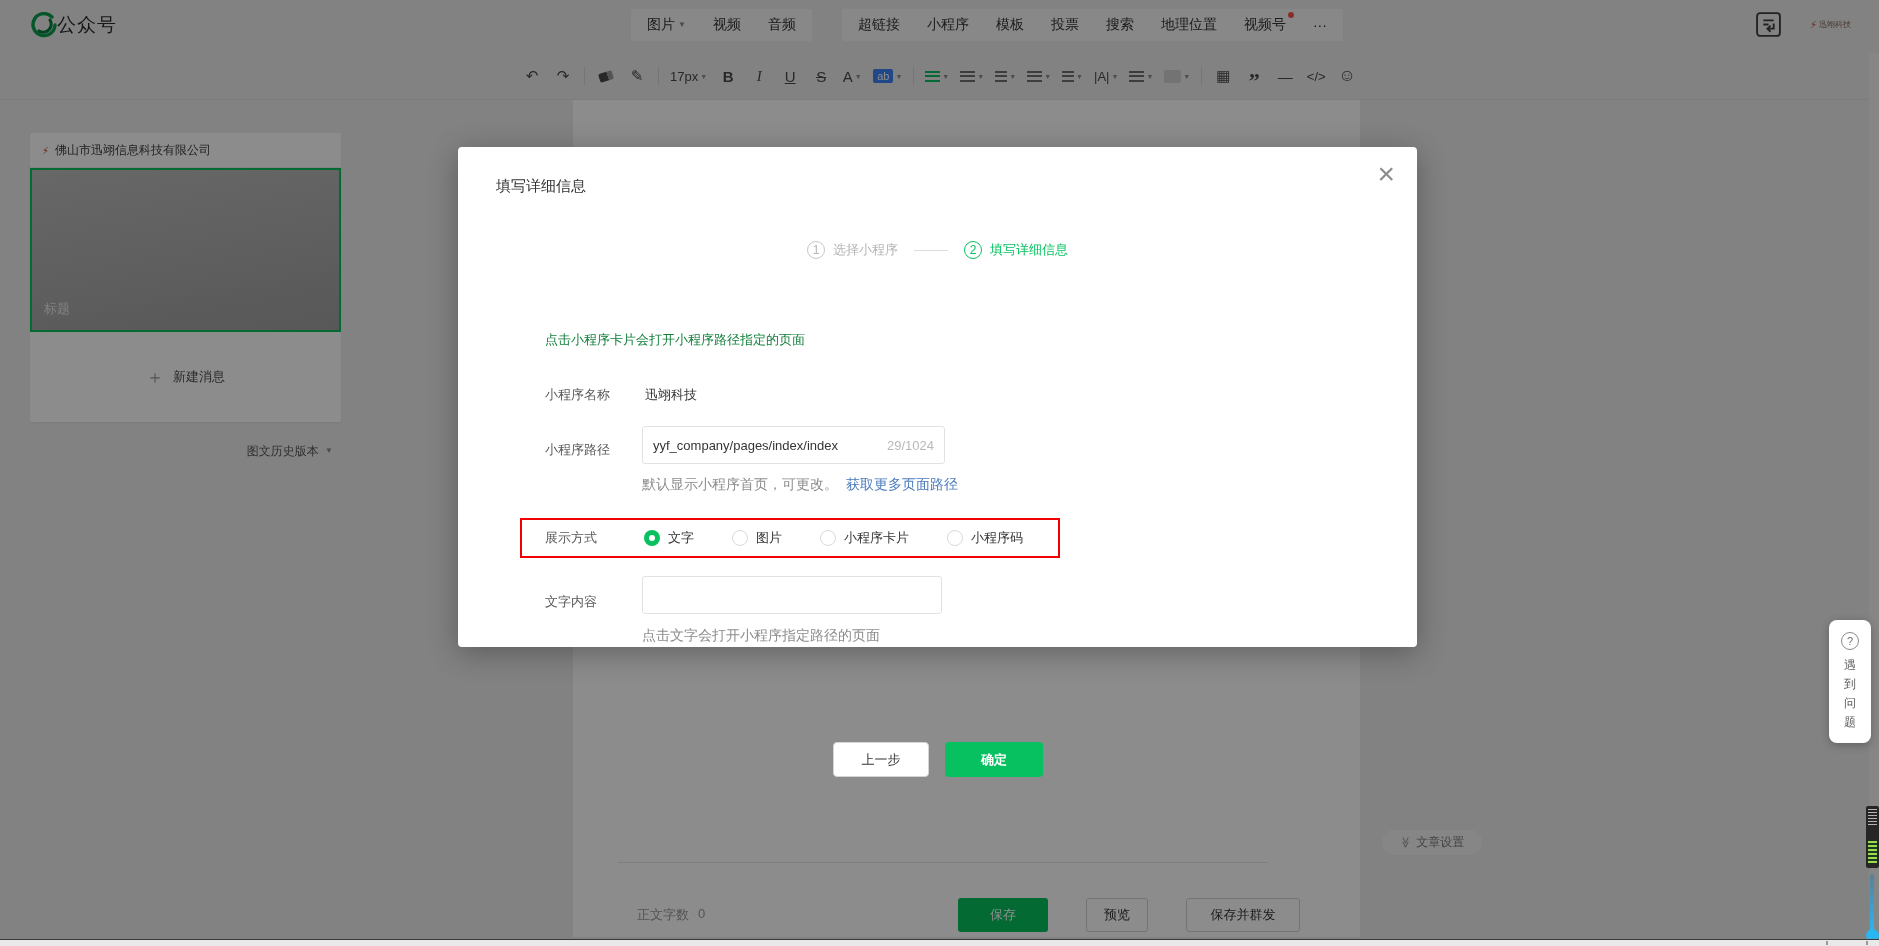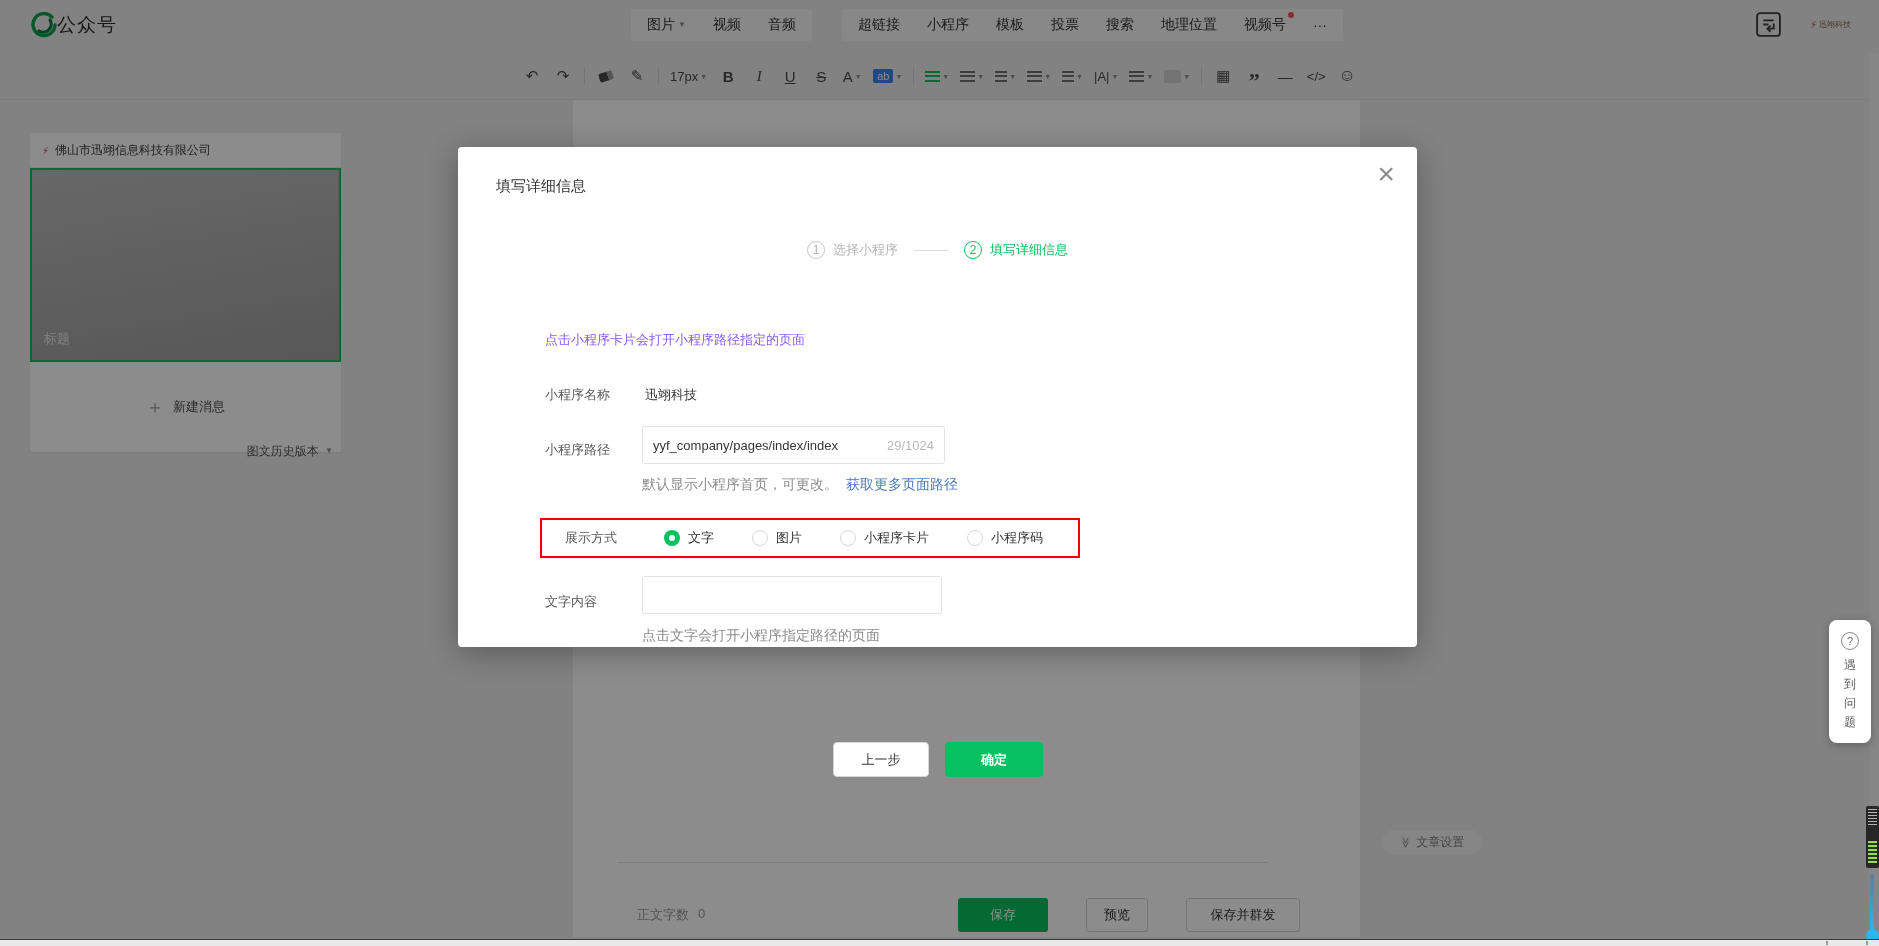--- a/index.html
+++ b/index.html
@@ -29,21 +29,21 @@
   .lines.short { background:linear-gradient(#6f6f6f 0 2px,transparent 2px 2.5px) ,repeating-linear-gradient(#6f6f6f 0 2px,transparent 2px 4.5px); width:12px; }
   .eraser { display:inline-block; width:14px; height:9px; border-radius:2px; transform:rotate(-18deg); background:linear-gradient(90deg,#4a4a4a 62%,#9a9a9a 62%); }
   .hl-box { background:#3b82f6; color:#fff; font-size:11px; padding:1px 4px; border-radius:2px; }
   .dis-box { width:17px; height:13px; background:#d2d2d2; border-radius:2px; }
   .fsz { font-size:13px; color:#4a4a4a; }
   .q { font-family:"Liberation Serif",serif; font-size:22px; line-height:10px; padding-top:10px; font-weight:bold; }
 
   .side-card { position:absolute; left:30px; top:133px; width:311px; background:#fff; border-radius:2px; box-shadow:0 1px 2px rgba(0,0,0,.06); }
   .side-head { height:35px; display:flex; align-items:center; gap:6px; padding:0 12px; border-bottom:1px solid #efefef; }
   .acct-name { font-size:12px; color:#404040; }
-  .thumb { position:relative; width:311px; height:194px; background:linear-gradient(170deg,#bdbdbd,#a0a0a0); border:2px solid #07c160; cursor:pointer; }
+  .thumb { position:relative; width:311px; height:164px; background:linear-gradient(170deg,#bdbdbd,#a0a0a0); border:2px solid #07c160; cursor:pointer; }
   .thumb-title { position:absolute; left:12px; bottom:12px; font-size:13px; color:#e9e9e9; }
   .new-msg { height:90px; display:flex; align-items:center; justify-content:center; gap:9px; font-size:13px; color:#4c4c4c; cursor:pointer; }
   .plus { font-size:18px; color:#9a9a9a; font-weight:300; }
   .history { position:absolute; left:30px; top:443px; width:311px; text-align:right; padding-right:8px; font-size:12px; color:#595959; cursor:pointer; }
 
   .editor { position:absolute; left:573px; top:100px; width:787px; height:837px; background:#fff; }
   .ed-div { position:absolute; left:45px; top:762px; width:650px; height:1px; background:#e4e4e4; }
   .wordcount { position:absolute; left:64px; top:806px; font-size:13px; color:#9a9a9a; display:flex; gap:9px; }
   .btn { position:absolute; height:34px; border-radius:3px; font-size:13px; display:flex; align-items:center; justify-content:center; cursor:pointer; }
   .btn.green { background:#07c160; color:#fff; border:none; }
@@ -63,29 +63,29 @@
   .modal { position:absolute; left:458px; top:147px; width:959px; height:500px; background:#fff; border-radius:4px; box-shadow:0 6px 30px rgba(0,0,0,.3); z-index:10; }
   .m-title { position:absolute; left:38px; top:30px; font-size:15px; color:#333; }
   .m-close { position:absolute; right:22px; top:12px; font-size:30px; font-weight:200; color:#8c8c8c; cursor:pointer; line-height:1; }
   .m-steps { position:absolute; left:0; top:94px; width:100%; display:flex; align-items:center; justify-content:center; }
   .step { display:flex; align-items:center; gap:8px; }
   .s-circ { width:18px; height:18px; border-radius:50%; border:1px solid #c7c7c7; color:#b5b5b5; font-size:12px; display:flex; align-items:center; justify-content:center; }
   .s-label { font-size:13px; color:#b5b5b5; }
   .step.active .s-circ { border-color:#07c160; color:#07c160; }
   .step.active .s-label { color:#07c160; }
   .s-dash { width:34px; height:1px; background:#dcdcdc; margin:0 16px; }
-  .m-intro { position:absolute; left:87px; top:184px; font-size:13px; color:#8b5cf6; }
+  .m-intro { position:absolute; left:87px; top:184px; font-size:13px; color:#15803d; }
   .f-label { position:absolute; left:87px; font-size:13px; color:#595959; }
   .f-value { position:absolute; left:187px; font-size:13px; color:#353535; }
   .path-wrap { position:absolute; left:184px; top:279px; width:303px; height:38px; border:1px solid #e2e2e2; border-radius:3px; display:flex; align-items:center; padding:0 10px; gap:6px; background:#fff; }
   .path-wrap input { flex:1; min-width:0; border:none; outline:none; font-size:13px; color:#353535; font-family:inherit; background:transparent; text-overflow:clip; }
   .counter { font-size:13px; color:#b9b9b9; white-space:nowrap; }
   .m-help { position:absolute; font-size:14px; color:#8c8c8c; }
   .m-link { color:#4a7bbd; cursor:pointer; margin-left:8px; }
-  .red-box { position:absolute; left:62px; top:371px; width:540px; height:40px; border:2px solid #f00000; display:flex; align-items:center; padding-left:23px;margin-left:20px; }
+  .red-box { position:absolute; left:62px; top:371px; width:540px; height:40px; border:2px solid #f00000; display:flex; align-items:center; padding-left:23px; }
   .rb-label { font-size:13px; color:#595959; margin-right:47px; }
   .radios { display:flex; align-items:center; gap:38px;justify-content:space-between; }
   .radio-opt { display:flex; align-items:center; gap:8px; cursor:pointer; }
   .rdot { width:16px; height:16px; border-radius:50%; background:#fff; border:1px solid #d9d9d9; position:relative; }
   .radio-opt.on .rdot { background:#07c160; border:none; }
   .radio-opt.on .rdot::after { content:""; position:absolute; left:5px; top:5px; width:6px; height:6px; border-radius:50%; background:#fff; }
   .r-label { font-size:13px; color:#353535; }
   .text-input { position:absolute; left:184px; top:429px; width:300px; height:38px; border:1px solid #e2e2e2; border-radius:3px; padding:0 10px; font-size:13px; color:#353535; outline:none; font-family:inherit; }
   .m-btn { position:absolute; top:595px; height:35px; border-radius:4px; font-size:13px; display:flex; align-items:center; justify-content:center; cursor:pointer; }
   .mb-prev { left:375px; width:96px; background:#fff; border:1px solid #d5d5d5; color:#353535; }

